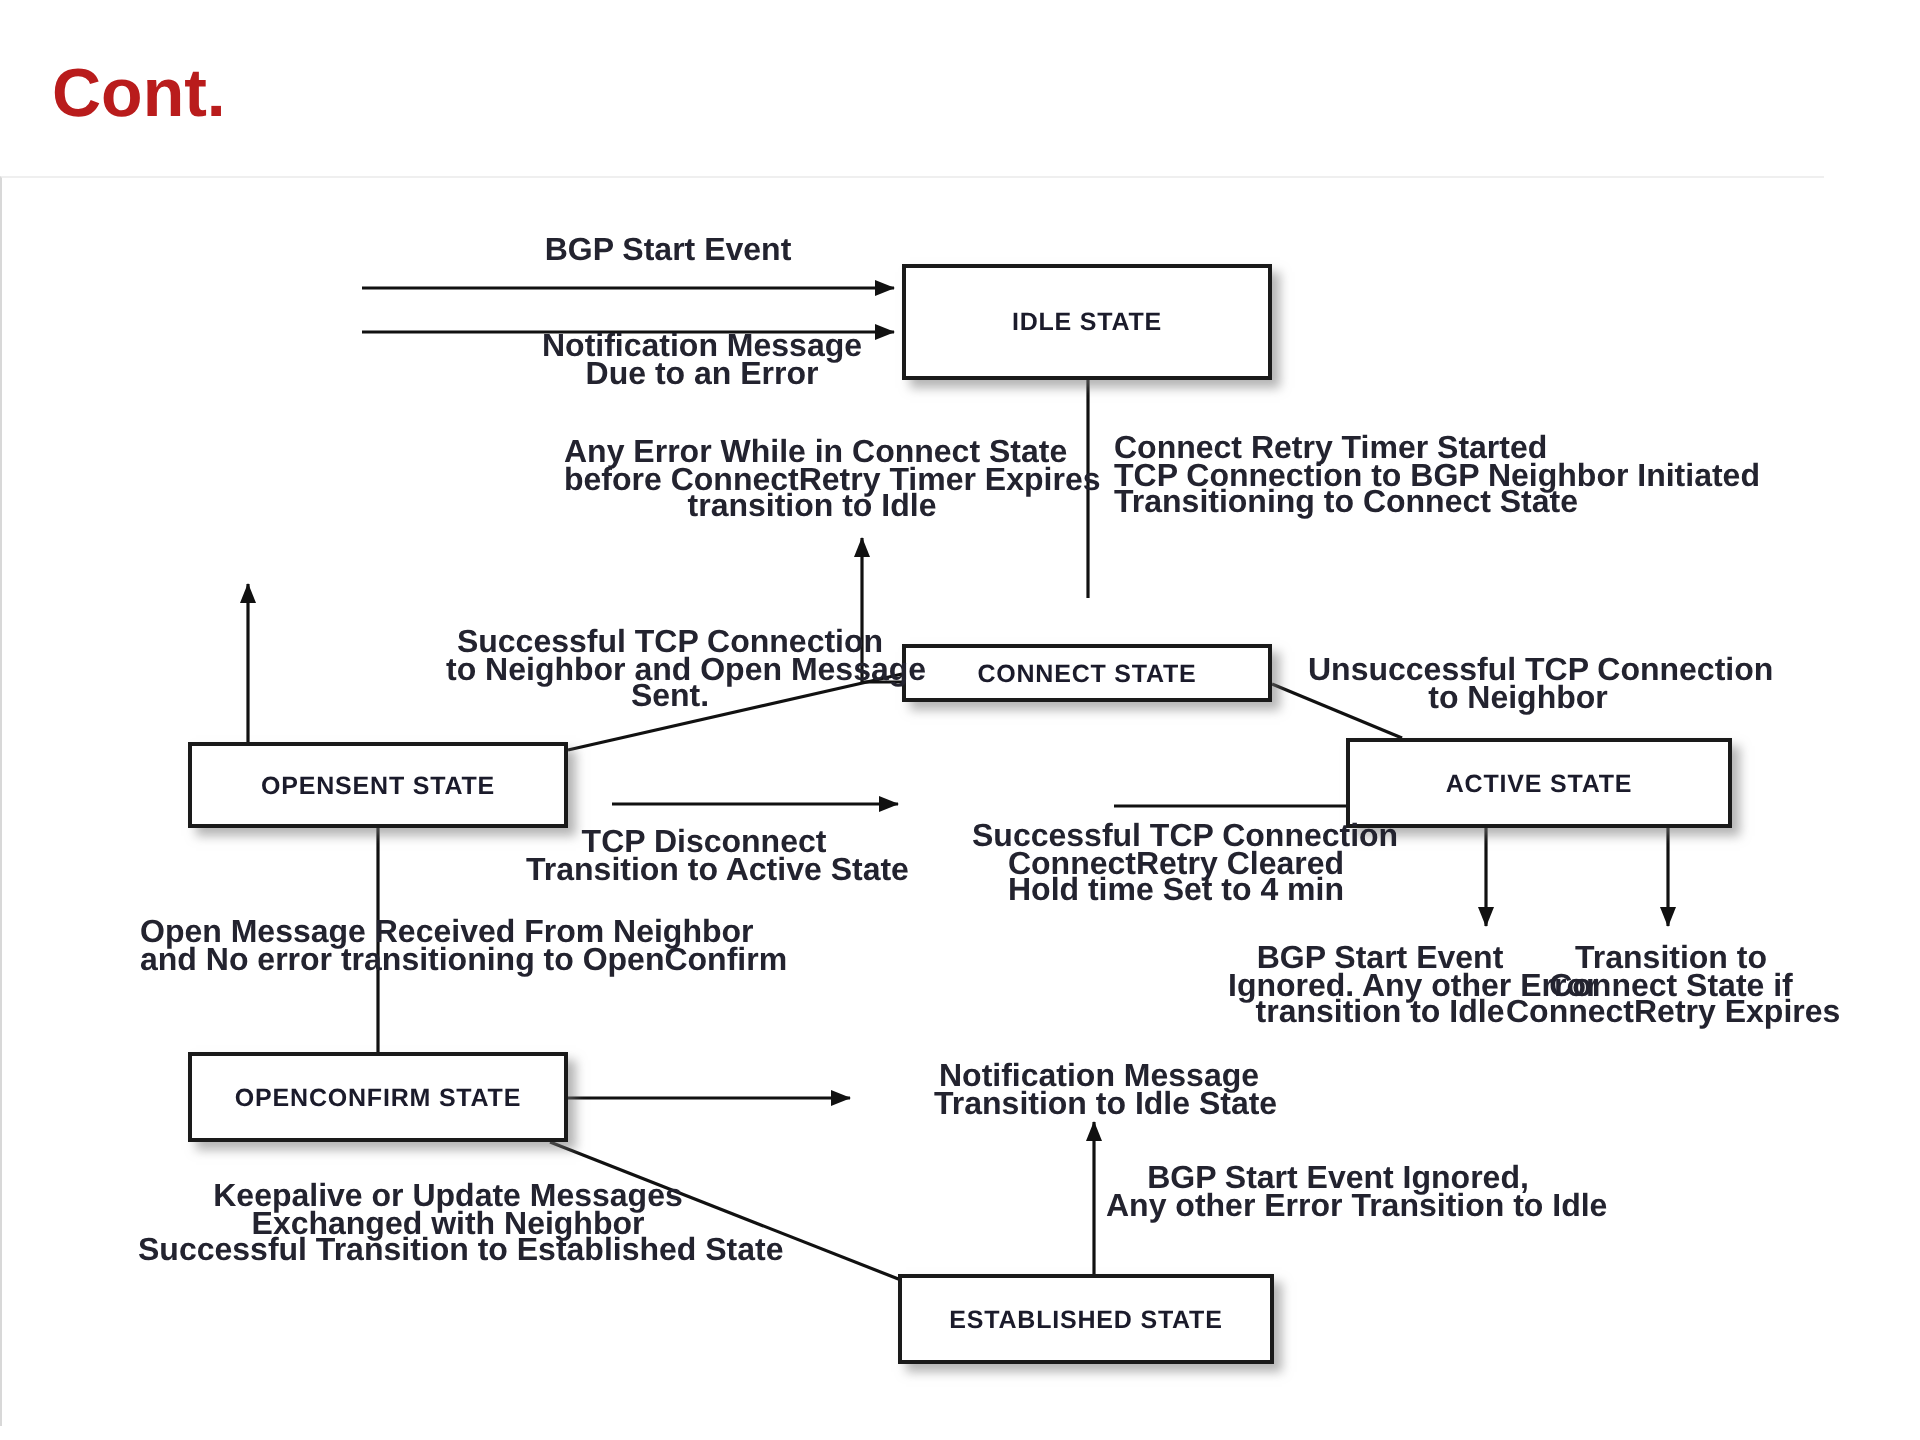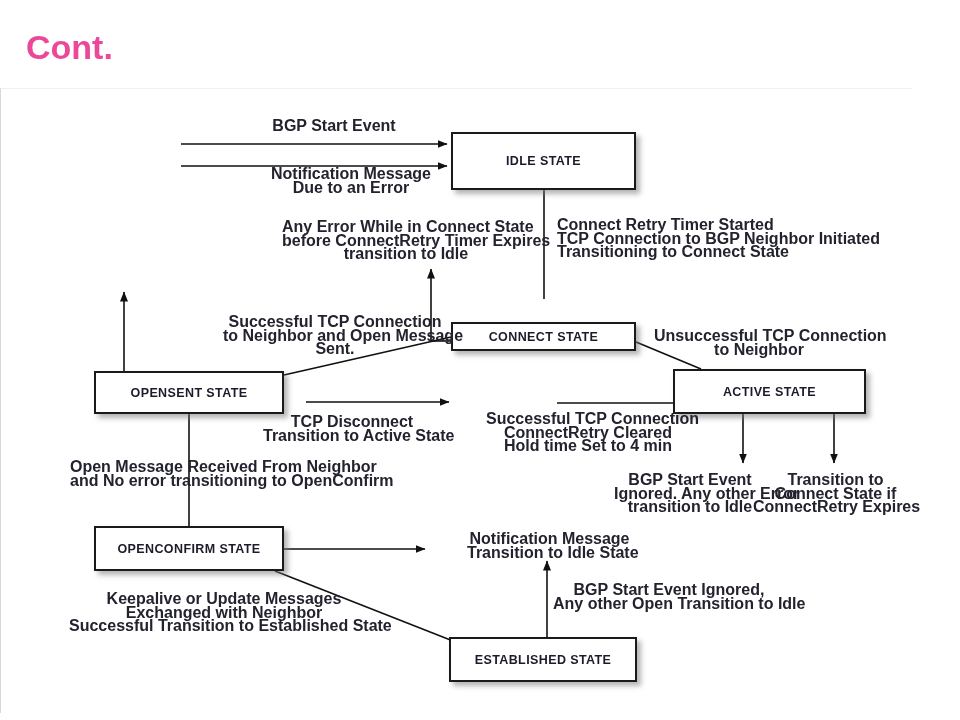--- a/index.html
+++ b/index.html
@@ -15,21 +15,21 @@
     position:absolute;inset:0;
     width:960px;height:720px;
     background:#ffffff;
   }
   
   #page-title{
     position:absolute;
     left:26px; top:28px;
     font-size:34px;
     font-weight:bold;
-    color:#ec4899;
+    color:#b91c1c;
     letter-spacing:0px;
     font-family:"Liberation Sans", sans-serif;
   }
   
   #diagram{
     position:absolute;
     left:0px; top:88px;
     width:912px; height:625px;
     border-left:1px solid #d8d8d8;
     border-top:1px solid #efefef;
@@ -189,20 +189,20 @@
 and No error transitioning to OpenConfirm</div>
 
     <div class="edge-label center" style="left:752px;top:384px;width:165px;">Transition to
 Connect State if
 ConnectRetry Expires</div>
 
     <div class="edge-label center" style="left:466px;top:443px;width:165px;">Notification Message
 Transition to Idle State</div>
 
     <div class="edge-label center" style="left:552px;top:494px;width:232px;">BGP Start Event Ignored,
-Any other Open Transition to Idle</div>
+Any other Error Transition to Idle</div>
 
     <div class="edge-label center" style="left:68px;top:503px;width:310px;">Keepalive or Update Messages
 Exchanged with Neighbor
 Successful Transition to Established State</div>
 
   </div>
 </div>
 
 </body></html>

